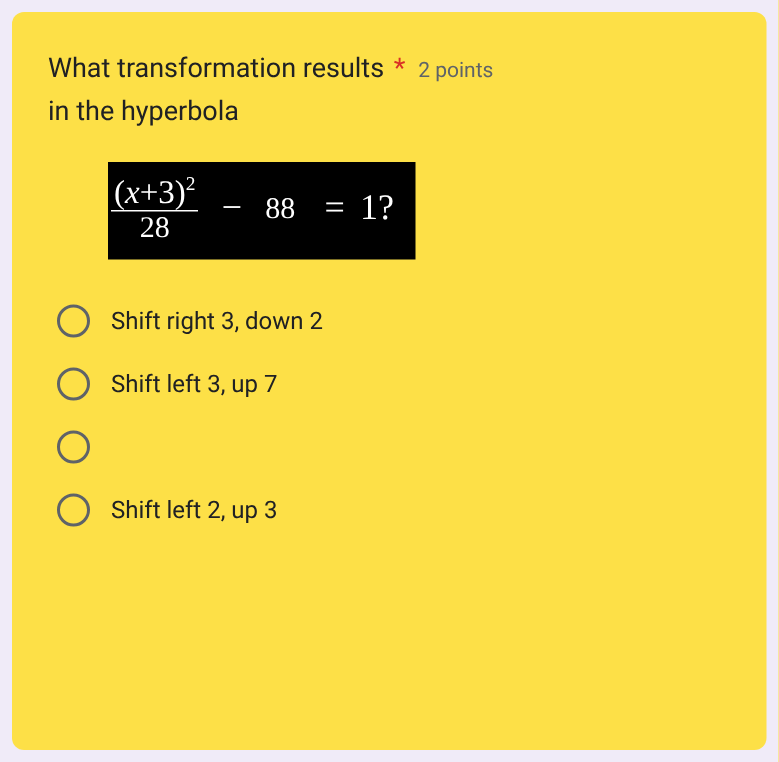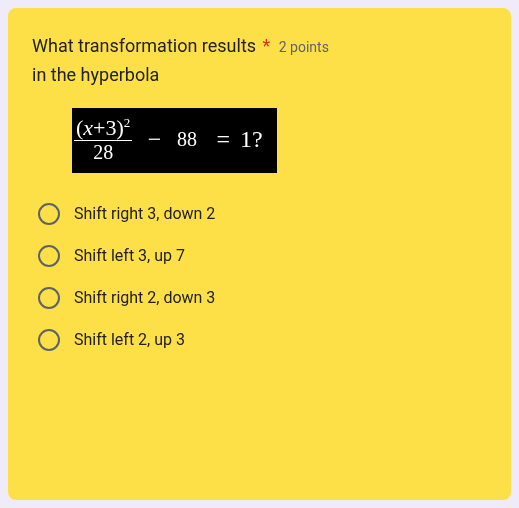--- a/index.html
+++ b/index.html
@@ -125,21 +125,20 @@
     <div class="option">
       <div class="radio"></div>
       <div class="option-label">Shift right 3, down 2</div>
     </div>
     <div class="option">
       <div class="radio"></div>
       <div class="option-label">Shift left 3, up 7</div>
     </div>
     <div class="option">
       <div class="radio"></div>
-      <div class="option-label">Shift right 2, down 3</div>
     </div>
     <div class="option">
       <div class="radio"></div>
       <div class="option-label">Shift left 2, up 3</div>
     </div>
   </div>
 
 </div>
 
 </body></html>

